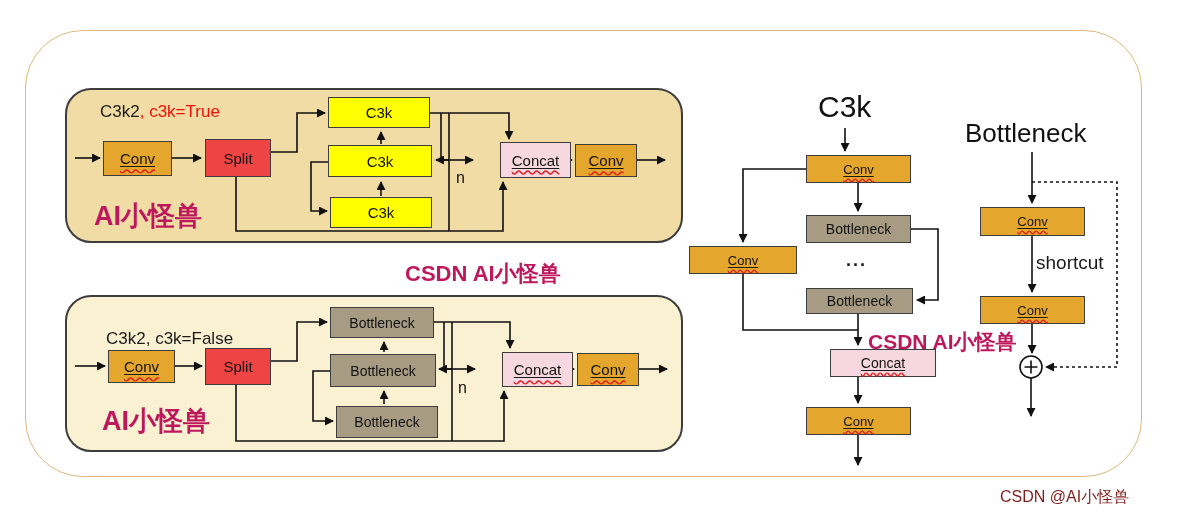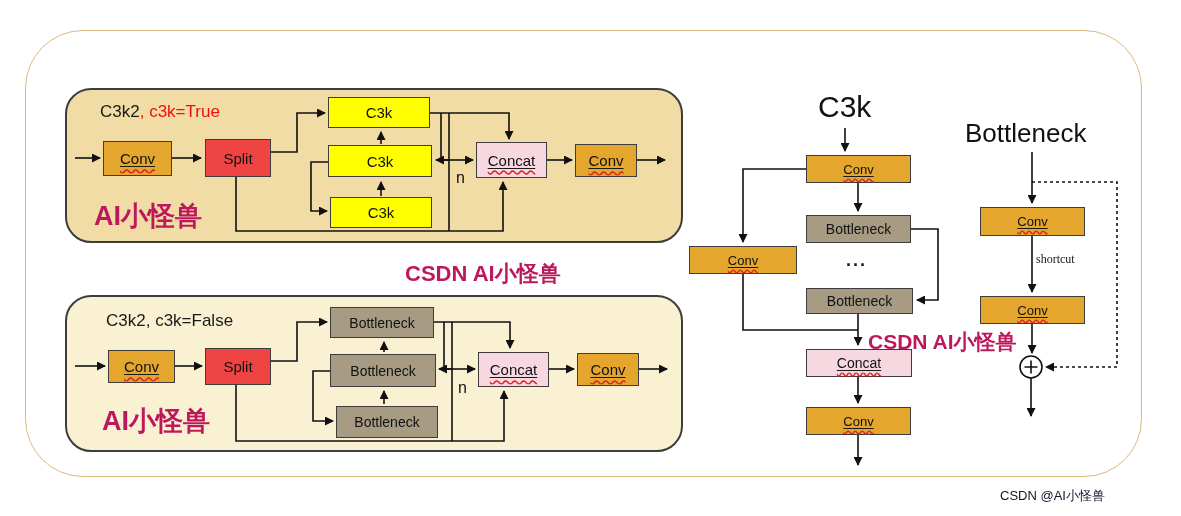--- a/index.html
+++ b/index.html
@@ -10,34 +10,34 @@
   .panel{position:absolute;border:2px solid #3d3d3d;border-radius:26px;box-sizing:border-box;}
   .panel.true-bg{left:65px;top:88px;width:618px;height:155px;background:#f2dca6;}
   .panel.false-bg{left:65px;top:295px;width:618px;height:157px;background:#faf1d3;}
   .wires{position:absolute;left:0;top:0;}
   .node{position:absolute;border:1.6px solid #3d3d3d;box-sizing:border-box;
         display:flex;align-items:center;justify-content:center;
         font-size:15px;color:#111;line-height:1;}
   .gold{background:#e4a62d;}
   .yellow{background:#ffff00;}
   .blue{background:#ef4444;}
-  .pink{background:#f7d8e1;}
+  .pink{background:#f7d8e1;margin-left:24px;}
   .gray{background:#a79c83;}
   .fs13{font-size:13px;}
   .fs14{font-size:14px;}
   
   .mis{text-decoration-line:underline;text-decoration-style:wavy;
        text-decoration-color:#e02020;text-underline-offset:4px;}
   .mis-in{text-decoration-line:underline;text-decoration-style:solid;
           text-decoration-color:#1a1a1a;text-underline-offset:2px;}
   .txt{position:absolute;color:#1a1a1a;white-space:nowrap;}
   .p-title{font-size:17px;}
   .red{color:#f01008;}
   .wm-red{position:absolute;color:#be185d;font-weight:700;white-space:nowrap;}
-  .wm-gray{position:absolute;color:#0f172a;font-size:13px;white-space:nowrap;}
+  .wm-gray{position:absolute;color:#7f1d1d;font-size:16px;white-space:nowrap;}
   .big-title{position:absolute;color:#111;white-space:nowrap;}
   .n-lbl{position:absolute;font-size:16px;color:#111;}
 </style>
 </head>
 <body>
 
 <div class="stage">
 
   <div class="outer-frame"></div>
 
@@ -124,21 +124,21 @@
     </div>
   <div class="n-lbl" style="left:456px;top:169px;">n</div>
   <div class="node pink" style="left:476px;top:142px;width:71px;height:36px;">
       <span class="mis"><span class="mis-in">Concat</span></span>
     </div>
   <div class="node gold" style="left:575px;top:144px;width:62px;height:33px;">
       <span class="mis"><span class="mis-in">Conv</span></span>
     </div>
   <div class="wm-red" style="left:94px;top:198px;font-size:27px;">AI小怪兽</div>
 
-  <div class="txt p-title" style="left:106px;top:311px;">C3k2, c3k=False</div>
+  <div class="txt p-title" style="left:106px;top:329px;">C3k2, c3k=False</div>
 
   <div class="node gold" style="left:108px;top:350px;width:67px;height:33px;">
       <span class="mis"><span class="mis-in">Conv</span></span>
     </div>
   <div class="node blue" style="left:205px;top:348px;width:66px;height:37px;">
       <span>Split</span>
     </div>
   <div class="node gray fs14" style="left:330px;top:307px;width:104px;height:31px;">
       <span>Bottleneck</span>
     </div>
@@ -177,21 +177,21 @@
       <span class="mis"><span class="mis-in">Concat</span></span>
     </div>
   <div class="node gold fs13" style="left:806px;top:407px;width:105px;height:28px;">
       <span class="mis"><span class="mis-in">Conv</span></span>
     </div>
 
   <div class="big-title" style="left:965px;top:118px;font-size:26px;">Bottleneck</div>
   <div class="node gold fs13" style="left:980px;top:207px;width:105px;height:29px;">
       <span class="mis"><span class="mis-in">Conv</span></span>
     </div>
-  <div class="txt" style="left:1036px;top:252px;font-size:12px;font-family:Liberation Serif, serif;">shortcut</div>
+  <div class="txt" style="left:1036px;top:252px;font-size:19px;">shortcut</div>
   <div class="node gold fs13" style="left:980px;top:296px;width:105px;height:28px;">
       <span class="mis"><span class="mis-in">Conv</span></span>
     </div>
 
   <div class="wm-red" style="left:868px;top:328px;font-size:21px;">CSDN AI小怪兽</div>
 
   <div class="wm-gray" style="left:1000px;top:487px;">CSDN @AI小怪兽</div>
 
 </div>
 

